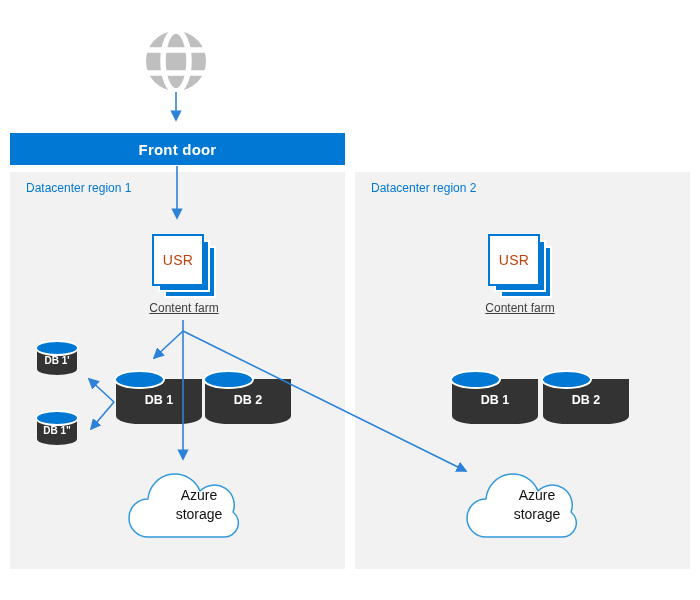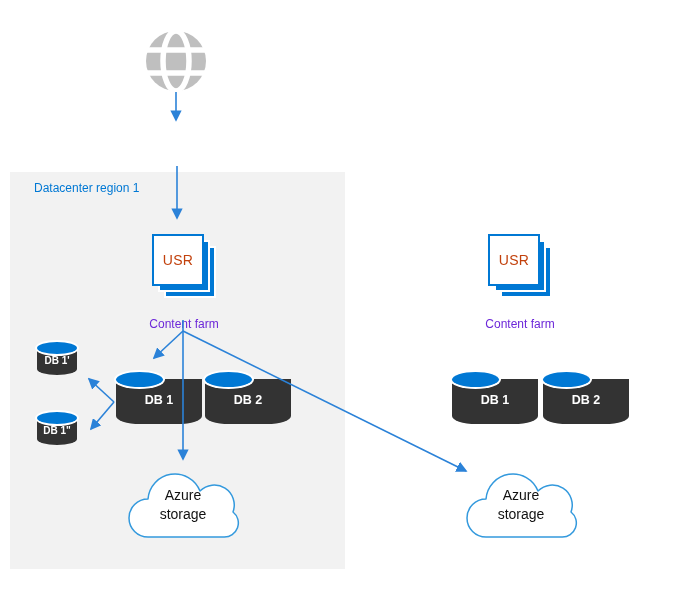--- a/index.html
+++ b/index.html
@@ -2,76 +2,82 @@
 <html><head>
 <meta charset="utf-8">
 <style>
   html,body{margin:0;padding:0;background:#fff;font-family:"Liberation Sans",sans-serif;}
   .canvas{position:relative;width:700px;height:600px;background:#fff;overflow:hidden;}
 
   
   .region{position:absolute;top:172px;width:335px;height:397px;background:#f2f2f2;}
   .region-1{left:10px;}
   .region-2{left:355px;}
-  .region-label{position:absolute;left:16px;top:9px;font-size:12px;color:#0078d4;margin-left:8px;}
+  .region-label{position:absolute;left:16px;top:9px;font-size:12px;color:#0078d4;}
 
   
   .front-door{position:absolute;left:10px;top:133px;width:335px;height:32px;background:#0078d4;
     display:flex;align-items:center;justify-content:center;color:#fff;font-size:15px;font-weight:600;letter-spacing:.2px;}
 
   
   .globe{position:absolute;left:145px;top:29px;}
 
   
   .farm{position:absolute;width:66px;height:66px;}
   .farm-layer{position:absolute;width:52px;height:52px;background:#0078d4;border:2px solid #fff;box-sizing:border-box;}
   .farm-layer.l3{left:12px;top:12px;}
   .farm-layer.l2{left:6px;top:6px;}
   .farm-box{position:absolute;left:0;top:0;width:52px;height:52px;background:#fff;border:2px solid #0078d4;box-sizing:border-box;
     display:flex;align-items:center;justify-content:center;font-size:14px;color:#c2410c;letter-spacing:.3px;}
-  .farm-caption{position:absolute;top:83px;left:-18px;width:100px;text-align:center;font-size:12px;color:#6d28d9;}
+  .farm-caption{position:absolute;top:67px;left:-18px;width:100px;text-align:center;font-size:12px;color:#404040;text-decoration:underline;}
 
   
   .db{position:absolute;}
   .db-lg{width:47px;height:52px;padding-left:39px;}
   .db-sm{width:40px;height:33px;}
   .db-body{position:absolute;left:0;right:0;bottom:0;background:#333333;}
   .db-lg .db-body{top:7px;border-radius:0 0 24px 24px / 0 0 8px 8px;}
   .db-sm .db-body{top:6px;border-radius:0 0 20px 20px / 0 0 6px 6px;}
   .db-top{position:absolute;left:0;top:0;background:#0078d4;border-radius:50%;box-shadow:0 0 0 2px #fff;}
   .db-lg .db-top{width:47px;height:15px;}
   .db-sm .db-top{width:40px;height:12px;}
   .db-label{position:absolute;left:0;right:0;text-align:center;color:#fff;font-weight:600;}
   .db-lg .db-label{top:21px;font-size:12.5px;}
   .db-sm .db-label{top:13px;font-size:10px;}
 
   
   .cloud{position:absolute;width:124px;height:76px;}
-  .cloud-text{position:absolute;left:0;top:20px;width:124px;text-align:center;font-size:14px;color:#111;line-height:19px;}
+  .cloud-text{position:absolute;left:16px;top:20px;width:124px;text-align:center;font-size:14px;color:#111;line-height:19px;}
 
   .overlay{position:absolute;left:0;top:0;pointer-events:none;}
 </style>
 </head>
 <body>
 
 <div class="canvas">
 
   <div class="region region-1">
     <div class="region-label">Datacenter region 1</div>
   </div>
+  <div class="region region-2">
+    <div class="region-label">Datacenter region 2</div>
+  </div>
 
   <svg class="globe" width="62" height="64" viewBox="0 0 62 64">
     <circle cx="31" cy="32" r="30" fill="#bfbfbf"></circle>
     <g stroke="#ffffff" stroke-width="5.5" fill="none">
       <line x1="1" y1="21" x2="61" y2="21"></line>
       <line x1="1" y1="44" x2="61" y2="44"></line>
       <ellipse cx="31" cy="32" rx="13" ry="30"></ellipse>
     </g>
   </svg>
 
+  <div class="front-door">
+    <span>Front door</span>
+  </div>
 
   <div class="farm" style="left:152px;top:234px;">
     <div class="farm-layer l3"></div>
     <div class="farm-layer l2"></div>
     <div class="farm-box">
       <span>USR</span>
     </div>
     <div class="farm-caption">Content farm</div>
   </div>
 

